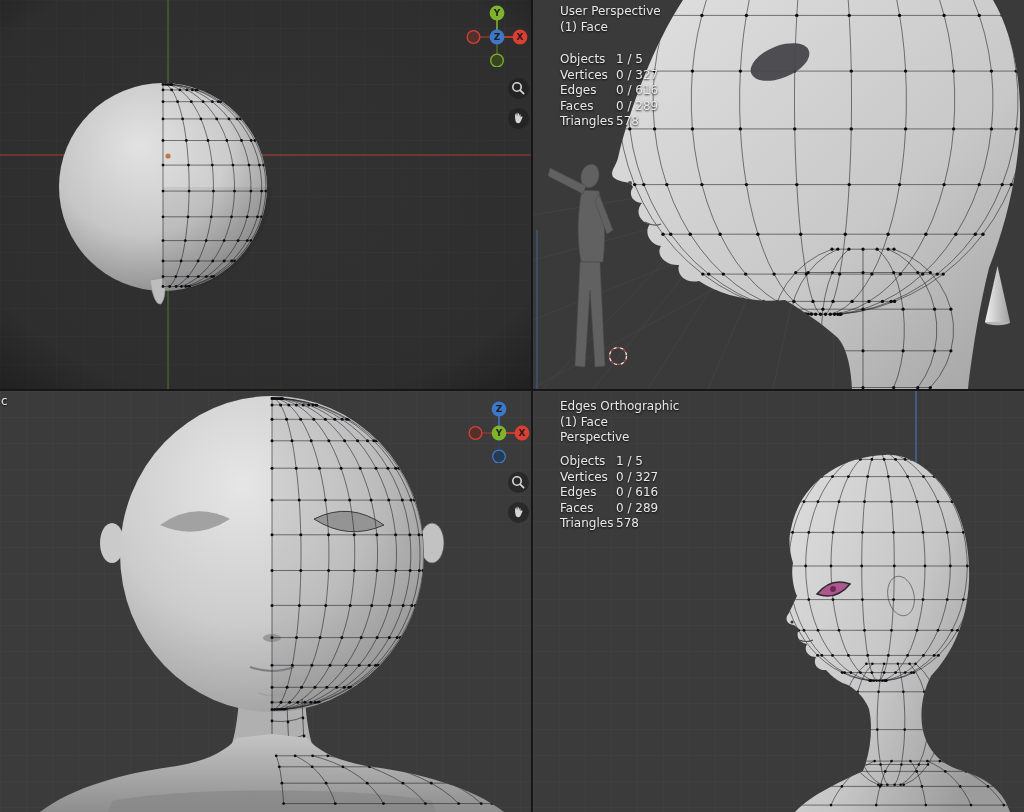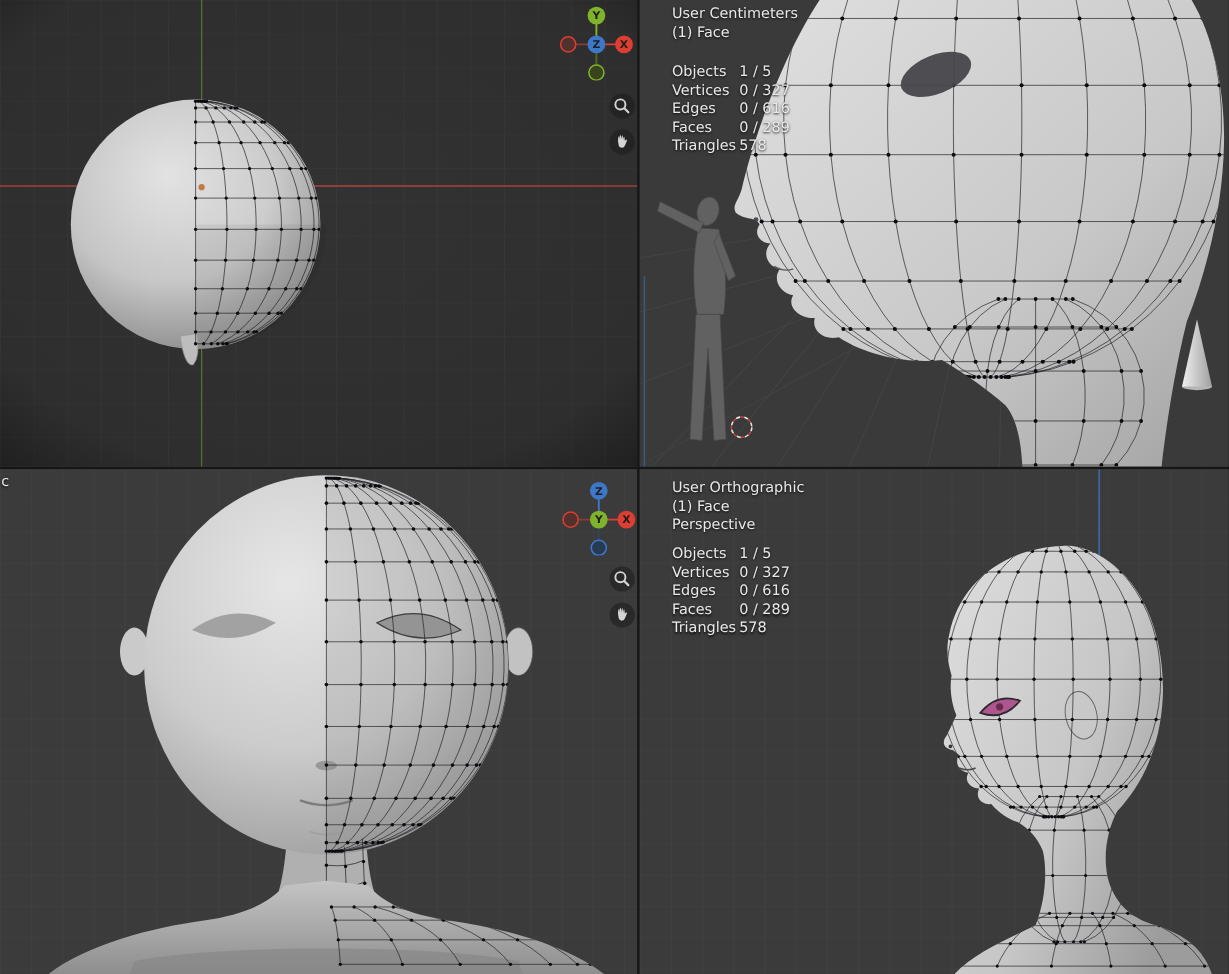--- a/index.html
+++ b/index.html
@@ -462,21 +462,21 @@
       <ellipse cx="247" cy="62" rx="31" ry="16" transform="rotate(-22 247 62)" fill="#47474b" opacity="0.95"></ellipse>
       <circle cx="97" cy="183" r="2" fill="#3f3f44" opacity="0.9"></circle>
       <path d="M112,222 Q121,227 128,224" fill="none" stroke="#5a5a5f" stroke-width="1.2"></path>
       <g>
         <ellipse cx="464.5" cy="322" rx="12.5" ry="3.2" fill="#b5b5b5"></ellipse>
         <path d="M452,322 L464.5,266 L477,322 Z" fill="url(#gCone)"></path>
       </g>
     </svg>
 
     <div class="overlay" style="left:27px;top:4px">
-      <div>User Centimeters</div>
+      <div>User Perspective</div>
       <div>(1) Face</div>
     </div>
     <div class="stats" style="left:27px;top:52px">
       <div class="srow">
           <span class="slabel">Objects</span>
           <span>1 / 5</span>
         </div>
       <div class="srow">
           <span class="slabel">Vertices</span>
           <span>0 / 327</span>
@@ -1013,21 +1013,21 @@
         </g>
       <g>
         <path d="M284,203 Q298,186 317,193 Q303,210 284,203 Z" style="fill:var(--eye-pink)" stroke="#2b2b2f" stroke-width="1.5"></path>
         <circle cx="300" cy="198" r="3" fill="#5a2547" opacity="0.85"></circle>
       </g>
       <circle cx="259" cy="231" r="1.5" fill="#333338"></circle>
       <path d="M266,249 Q274,252 280,249" fill="none" stroke="#4a4a4e" stroke-width="1.2"></path>
     </svg>
 
     <div class="overlay" style="left:27px;top:8px">
-      <div>User Orthographic</div>
+      <div>Edges Orthographic</div>
       <div>(1) Face</div>
       <div>Perspective</div>
     </div>
     <div class="stats" style="left:27px;top:63px">
       <div class="srow">
           <span class="slabel">Objects</span>
           <span>1 / 5</span>
         </div>
       <div class="srow">
           <span class="slabel">Vertices</span>

